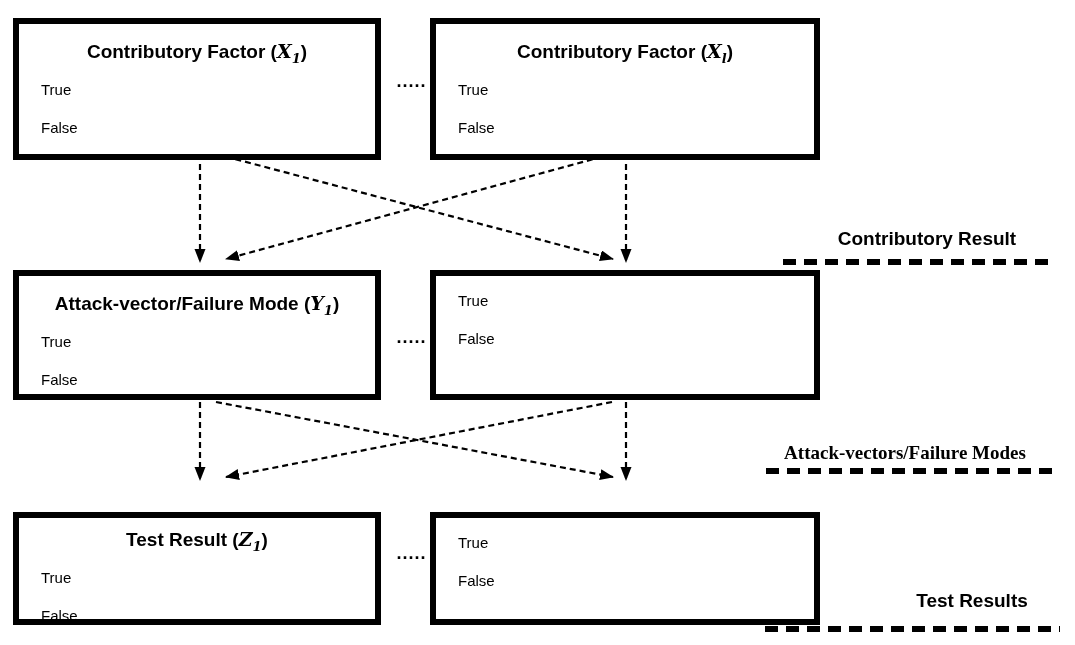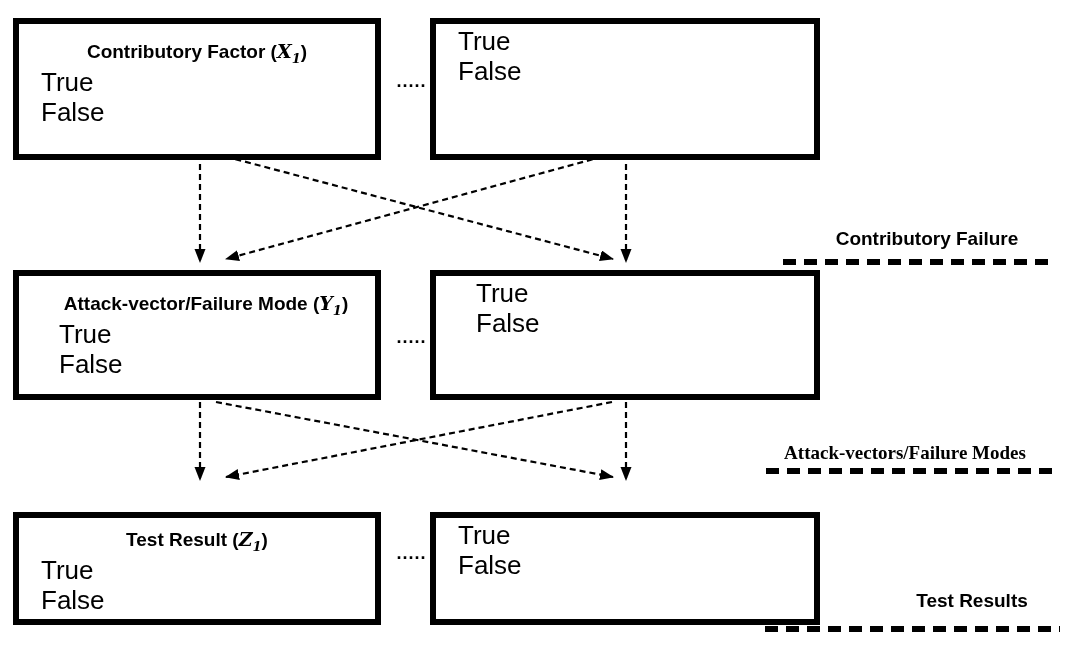--- a/index.html
+++ b/index.html
@@ -8,36 +8,36 @@
     font-family:"Liberation Sans","DejaVu Sans",sans-serif;color:#000;
     overflow:hidden;
   }
   #arrow-layer{position:absolute;left:0;top:0;width:1075px;height:645px;}
   .node{
     position:absolute;box-sizing:border-box;border:6px solid #000;background:#fff;
   }
   .node-left{left:13px;width:368px;}
   .node-right{left:430px;width:390px;}
   .row1{top:18px;height:142px;}
-  .row2{top:270px;height:130px;padding-left:18px;}
+  .row2{top:270px;height:130px;}
   .row3{top:512px;height:113px;}
   .node-title{
     text-align:center;font-weight:bold;font-size:19px;line-height:26px;margin-top:14px;
     white-space:nowrap;
   }
   .row3 .node-title{margin-top:8px;}
   .node-title .mvar{
     font-family:"DejaVu Serif","Liberation Serif",serif;font-style:italic;font-weight:bold;
   }
   .node-title sub{
     font-family:"DejaVu Serif","Liberation Serif",serif;font-style:italic;font-weight:bold;
     font-size:13px;line-height:0;
   }
   .node-state{
-    font-size:26px;line-height:26px;margin:4px 0 0 22px;
+    font-size:15px;line-height:26px;margin:12px 0 0 22px;
   }
   .dots{
     position:absolute;left:391px;width:41px;text-align:center;
     font-weight:bold;font-size:18px;letter-spacing:1px;line-height:18px;
   }
   .dots-row1{top:72px;}
   .dots-row2{top:328px;}
   .dots-row3{top:544px;}
   .group-label{
     position:absolute;font-weight:bold;font-size:19px;line-height:22px;
@@ -76,20 +76,21 @@
       <line x1="626" y1="402" x2="626" y2="480" marker-end="url(#ah)"></line>
     </g>
   </svg>
 
   <div class="node node-left row1">
     <div class="node-title"><span>Contributory Factor (</span><span class="mvar">X</span><sub>1</sub><span>)</span></div>
     <div class="node-state">True</div>
     <div class="node-state">False</div>
   </div>
   <div class="node node-right row1">
+    <div class="node-title"><span>Contributory Factor (</span><span class="mvar">X</span><sub>l</sub><span>)</span></div>
     <div class="node-state">True</div>
     <div class="node-state">False</div>
   </div>
   <div class="dots dots-row1">.....</div>
 
   <div class="node node-left row2">
     <div class="node-title"><span>Attack-vector/Failure Mode (</span><span class="mvar">Y</span><sub>1</sub><span>)</span></div>
     <div class="node-state">True</div>
     <div class="node-state">False</div>
   </div>
@@ -103,21 +104,21 @@
     <div class="node-title"><span>Test Result (</span><span class="mvar">Z</span><sub>1</sub><span>)</span></div>
     <div class="node-state">True</div>
     <div class="node-state">False</div>
   </div>
   <div class="node node-right row3">
     <div class="node-state">True</div>
     <div class="node-state">False</div>
   </div>
   <div class="dots dots-row3">.....</div>
 
-  <div class="group-label group-label-1">Contributory Failure</div>
+  <div class="group-label group-label-1">Contributory Result</div>
   <div class="group-rule group-rule-1"></div>
 
   <div class="group-label group-label-2">Attack-vectors/Failure Modes</div>
   <div class="group-rule group-rule-2"></div>
 
   <div class="group-label group-label-3">Test Results</div>
   <div class="group-rule group-rule-3"></div>
 
 </div>
 

